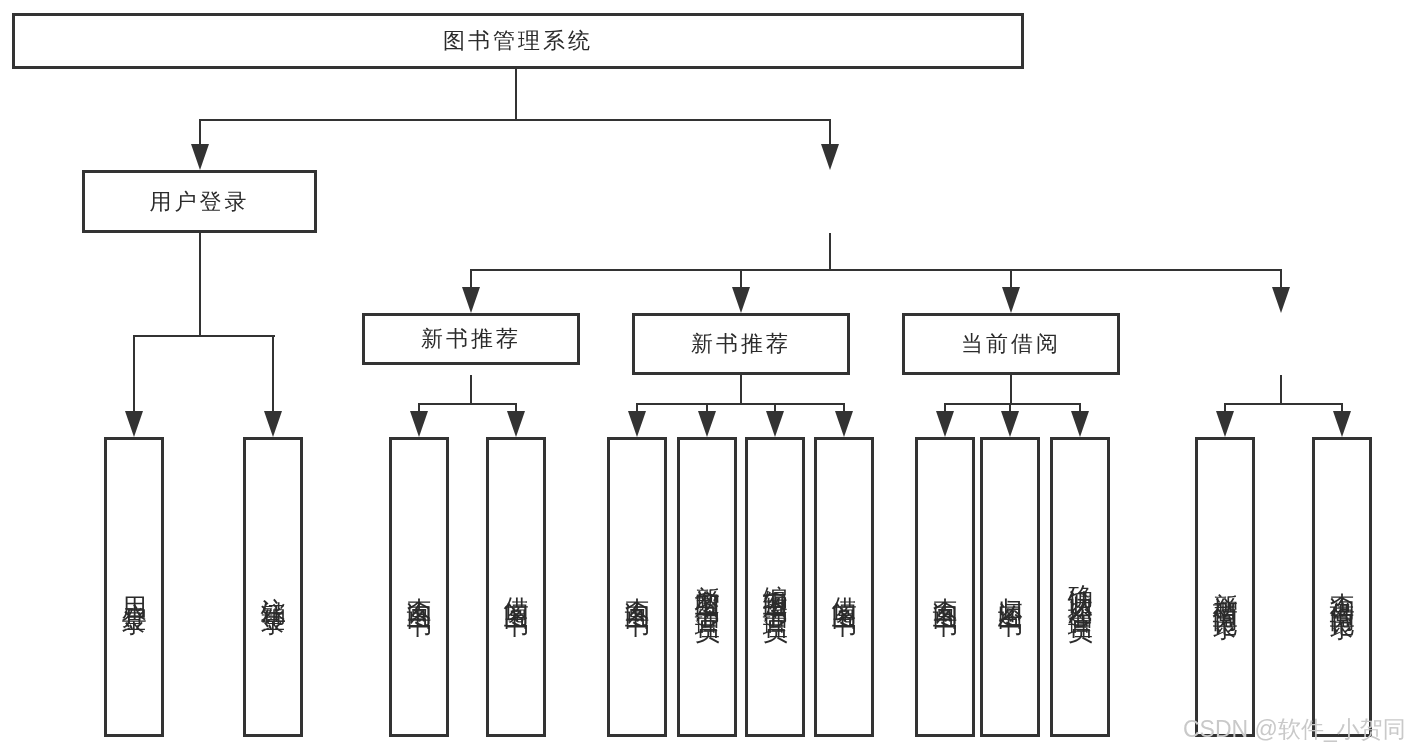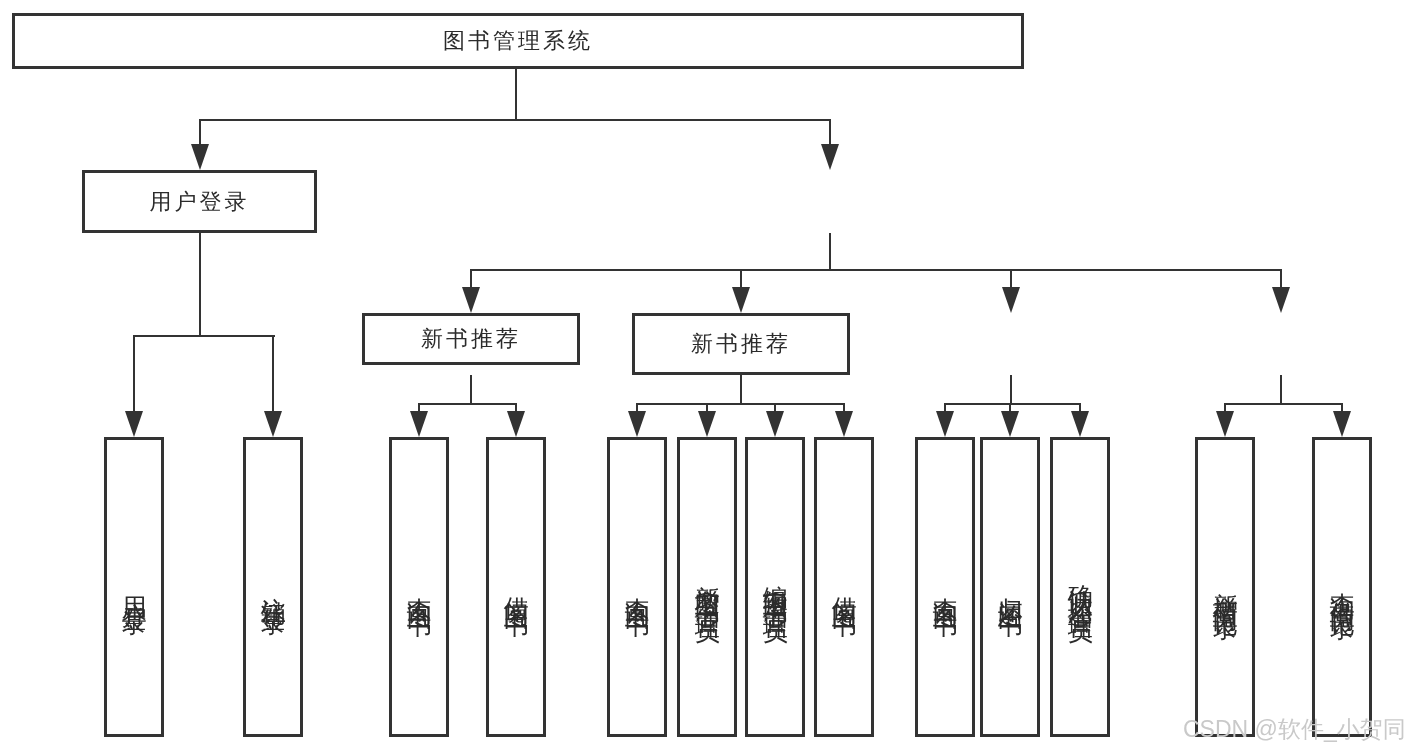--- a/index.html
+++ b/index.html
@@ -77,20 +77,23 @@
 
 
   <div class="box" style="left:362px;top:313px;width:218px;height:52px">
     <span class="hlabel">新书推荐</span>
   </div>
 
   <div class="box" style="left:632px;top:313px;width:218px;height:62px">
     <span class="hlabel">新书推荐</span>
   </div>
 
+  <div class="box" style="left:902px;top:313px;width:218px;height:62px">
+    <span class="hlabel">当前借阅</span>
+  </div>
 
 
   <div class="box leaf" style="left:104px;top:437px">
     <span class="vtext">用户登录</span>
   </div>
   <div class="box leaf" style="left:243px;top:437px">
     <span class="vtext">注销登录</span>
   </div>
 
   <div class="box leaf" style="left:389px;top:437px">

